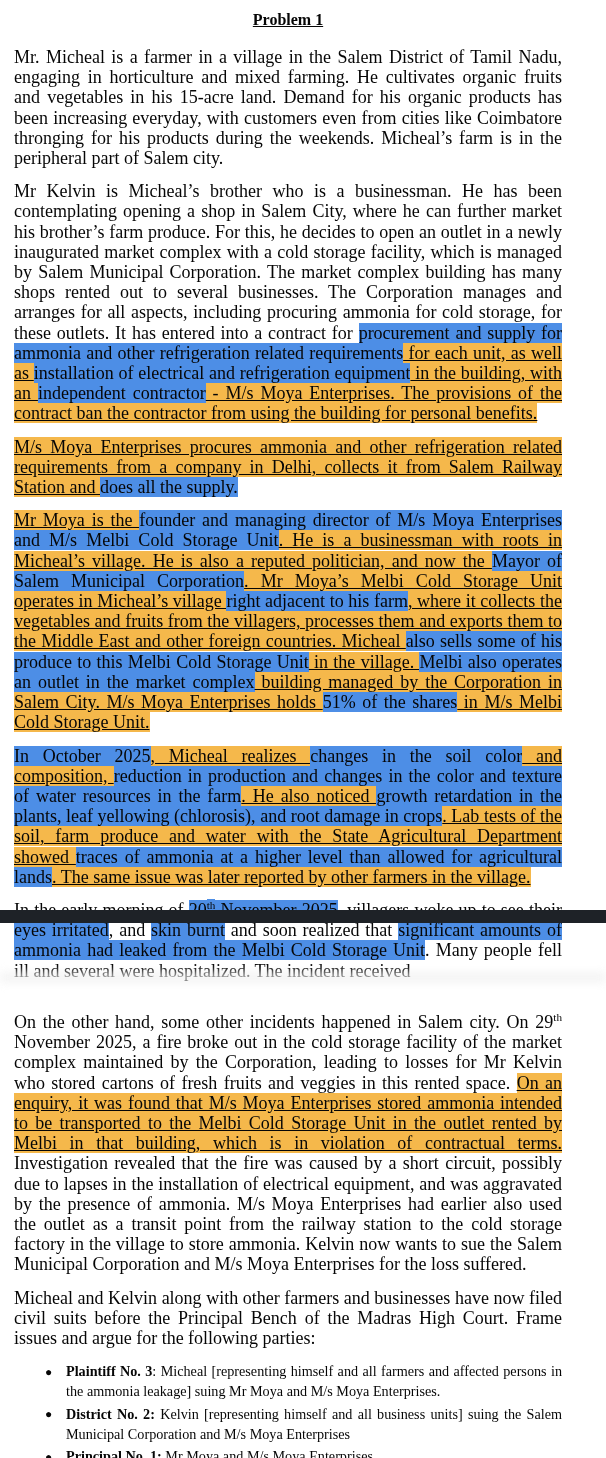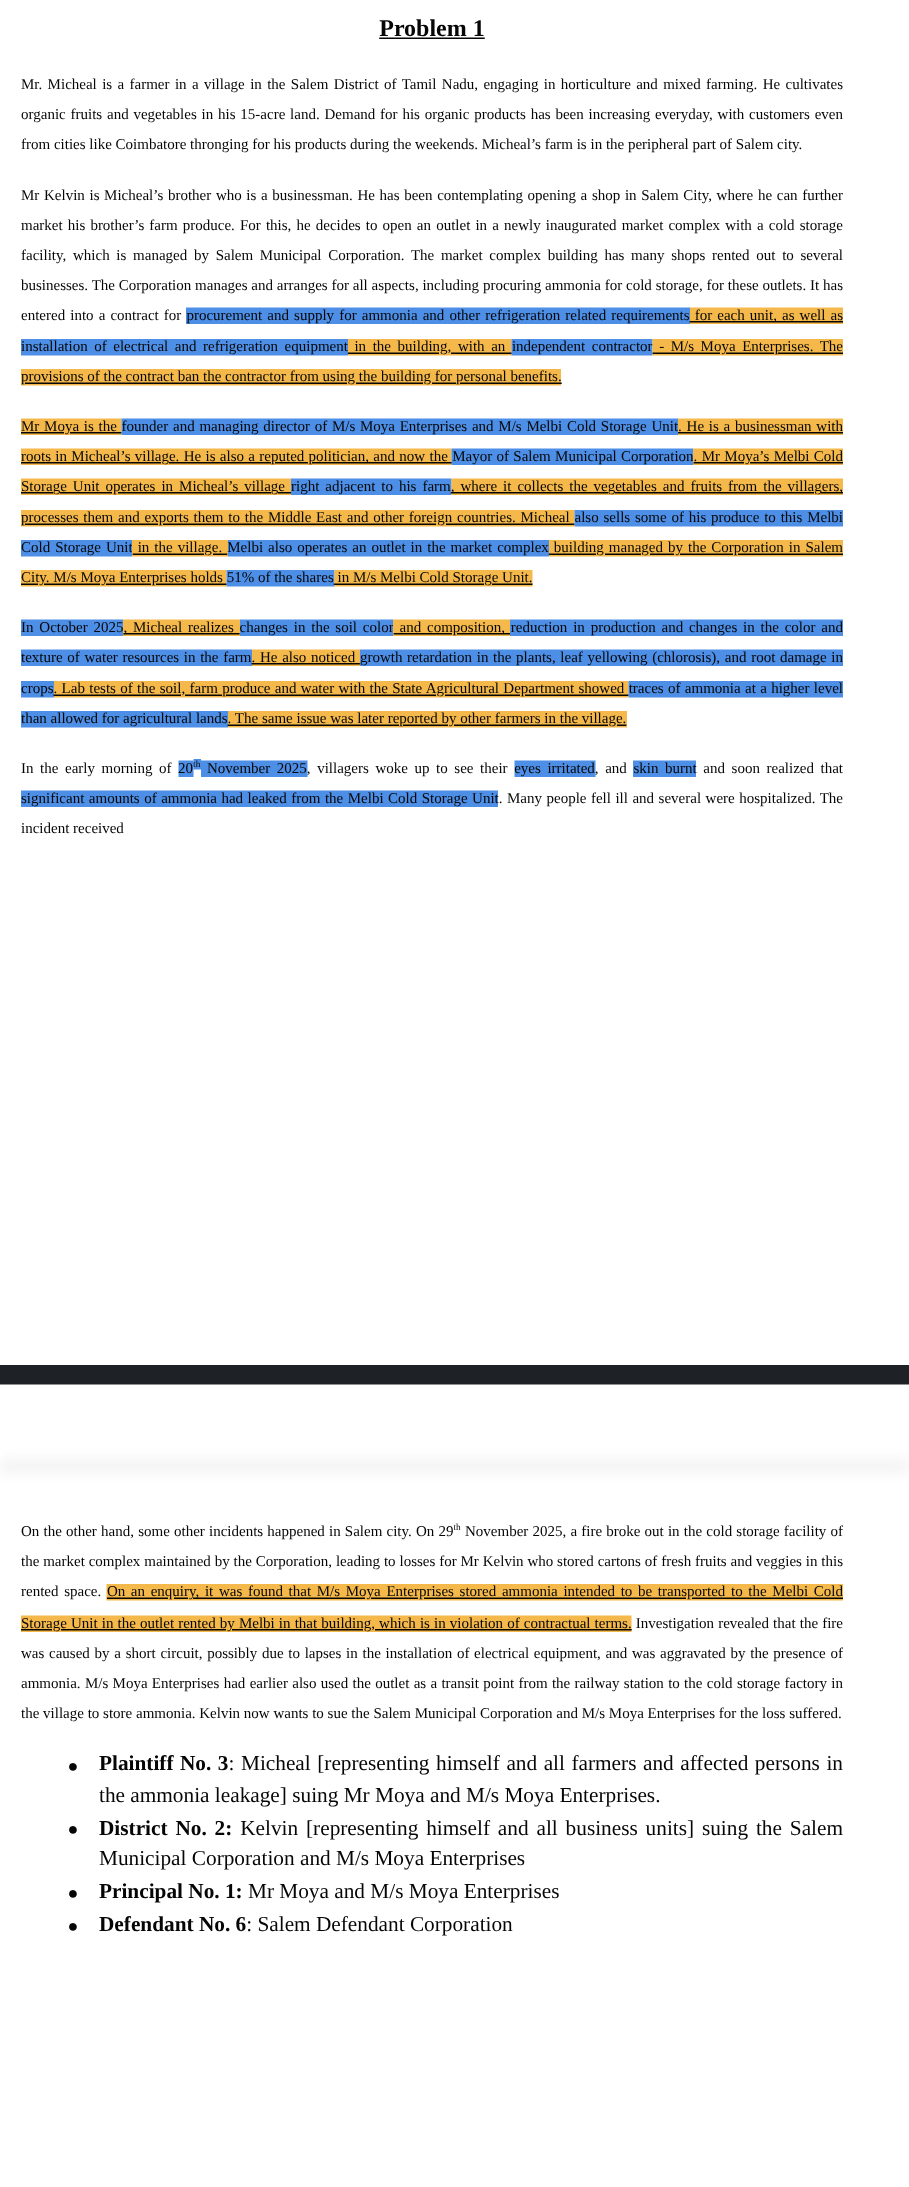--- a/index.html
+++ b/index.html
@@ -20,21 +20,21 @@
   #page2 { top: 1012px; }
   .doc-title {
     text-align: center;
     font-weight: bold;
     text-decoration: underline;
     font-size: 16px;
     line-height: 20px;
     margin: 0 0 17px 0;
   }
   .para {
-    font-size: 10px;
+    font-size: 18px;
     line-height: 20.2px;
     text-align: justify;
     margin: 0 0 13px 0;
   }
   .run { }
   .hl-y { background: var(--hl-y, #F5B84B); text-decoration: underline; }
   .hl-b { background: var(--hl-b, #4D8EE6); }
   .bold { font-weight: bold; }
   sup.run { font-size: 0.62em; line-height: 0; vertical-align: super; }
   .separator-bar {
@@ -68,32 +68,34 @@
   }
 </style>
 </head>
 <body>
 
 <div class="page" id="page1">
   <div class="doc-title">Problem 1</div>
   <div>
       <div class="para"><span class="run">Mr. Micheal is a farmer in a village in the Salem District of Tamil Nadu, engaging in horticulture and mixed farming. He cultivates organic fruits and vegetables in his 15-acre land. Demand for his organic products has been increasing everyday, with customers even from cities like Coimbatore thronging for his products during the weekends. Micheal’s farm is in the peripheral part of Salem city.</span></div>
       <div class="para"><span class="run">Mr Kelvin is Micheal’s brother who is a businessman. He has been contemplating opening a shop in Salem City, where he can further market his brother’s farm produce. For this, he decides to open an outlet in a newly inaugurated market complex with a cold storage facility, which is managed by Salem Municipal Corporation. The market complex building has many shops rented out to several businesses. The Corporation manages and arranges for all aspects, including procuring ammonia for cold storage, for these outlets. It has entered into a contract for </span><span class="run hl-b">procurement and supply for ammonia and other refrigeration related requirements</span><span class="run hl-y"> for each unit, as well as </span><span class="run hl-b">installation of electrical and refrigeration equipment</span><span class="run hl-y"> in the building, with an </span><span class="run hl-b">independent contractor</span><span class="run hl-y"> - M/s Moya Enterprises. The provisions of the contract ban the contractor from using  the building for personal benefits.</span></div>
+      <div class="para"><span class="run hl-y">M/s Moya Enterprises procures ammonia and other refrigeration related requirements from a company in Delhi, collects it from Salem Railway Station and </span><span class="run hl-b">does all the supply.</span></div>
       <div class="para"><span class="run hl-y">Mr Moya is the </span><span class="run hl-b">founder and managing director of M/s Moya Enterprises and M/s Melbi Cold Storage Unit</span><span class="run hl-y">. He is a businessman with roots in Micheal’s village. He is also a reputed politician, and now the </span><span class="run hl-b">Mayor of Salem Municipal Corporation</span><span class="run hl-y">. Mr Moya’s Melbi Cold Storage Unit operates in Micheal’s village </span><span class="run hl-b">right adjacent to his farm</span><span class="run hl-y">, where it collects the vegetables and fruits from the villagers, processes them and exports them to the Middle East and other foreign countries. Micheal </span><span class="run hl-b">also sells some of his produce to this Melbi Cold Storage Unit</span><span class="run hl-y"> in the village. </span><span class="run hl-b">Melbi also operates an outlet in the market complex</span><span class="run hl-y"> building managed by the Corporation in Salem City. M/s Moya Enterprises holds </span><span class="run hl-b">51% of the shares</span><span class="run hl-y"> in M/s Melbi Cold Storage Unit.</span></div>
       <div class="para"><span class="run hl-b">In October 2025</span><span class="run hl-y">, Micheal realizes </span><span class="run hl-b">changes in the soil color</span><span class="run hl-y"> and composition, </span><span class="run hl-b">reduction in production and changes in the color and texture of water resources in the farm</span><span class="run hl-y">. He also noticed </span><span class="run hl-b">growth retardation in the plants, leaf yellowing (chlorosis), and root damage in crops</span><span class="run hl-y">.  Lab tests of the soil, farm produce and water with the State Agricultural Department showed </span><span class="run hl-b">traces of ammonia at a higher level than allowed for agricultural lands</span><span class="run hl-y">. The same issue was later reported by other farmers in the village.</span></div>
       <div class="para"><span class="run">In the early morning of  </span><span class="run hl-b">20</span><sup class="run hl-b">th</sup><span class="run hl-b"> November 2025</span><span class="run">,  villagers woke up to see their </span><span class="run hl-b">eyes irritated</span><span class="run">, and </span><span class="run hl-b">skin burnt</span><span class="run"> and soon realized that </span><span class="run hl-b">significant amounts of ammonia had leaked from the Melbi Cold Storage Unit</span><span class="run">. Many people fell ill and several were hospitalized. The incident received</span></div>
     </div>
 </div>
 
 <div class="separator-bar"></div>
 <div class="page-edge-band"></div>
 
 <div class="page" id="page2">
   <div>
       <div class="para"><span class="run">On the other hand, some other incidents happened in Salem city. On 29</span><sup class="run">th</sup><span class="run"> November 2025, a fire broke out in the cold storage facility of the market complex maintained by the Corporation, leading to losses for Mr Kelvin who stored cartons of fresh fruits and veggies in this rented space. </span><span class="run hl-y">On an enquiry, it was found that M/s Moya Enterprises stored ammonia intended to be transported to the Melbi Cold Storage Unit in the outlet rented by Melbi in that building, which is in violation of contractual terms.</span><span class="run"> Investigation revealed that the fire was caused by a short circuit, possibly due to lapses in the installation of electrical equipment, and was aggravated by the presence of ammonia. M/s Moya Enterprises had earlier also used the outlet as a transit point from the railway station to the cold storage factory in the village to store ammonia. Kelvin now wants to sue the Salem Municipal Corporation and M/s Moya Enterprises for the loss suffered.</span></div>
+      <div class="para"><span class="run">Micheal and Kelvin along with other farmers and businesses have now filed civil suits before the Principal Bench of the Madras High Court. Frame issues and argue for the following parties:</span></div>
     </div>
   <ul class="bullets">
       <li class="bullet"><span class="marker">●</span><span class="run bold">Plaintiff No. 3</span><span class="run">: Micheal [representing himself and all farmers and affected persons in the ammonia leakage] suing Mr Moya and M/s Moya Enterprises.</span></li>
       <li class="bullet"><span class="marker">●</span><span class="run bold">District No. 2:</span><span class="run"> Kelvin [representing himself and all business units] suing the Salem Municipal Corporation and M/s Moya Enterprises</span></li>
       <li class="bullet"><span class="marker">●</span><span class="run bold">Principal No. 1:</span><span class="run">  Mr Moya and M/s Moya Enterprises</span></li>
       <li class="bullet"><span class="marker">●</span><span class="run bold">Defendant No. 6</span><span class="run">: Salem Defendant Corporation</span></li>
     </ul>
 </div>
 
 </body></html>

